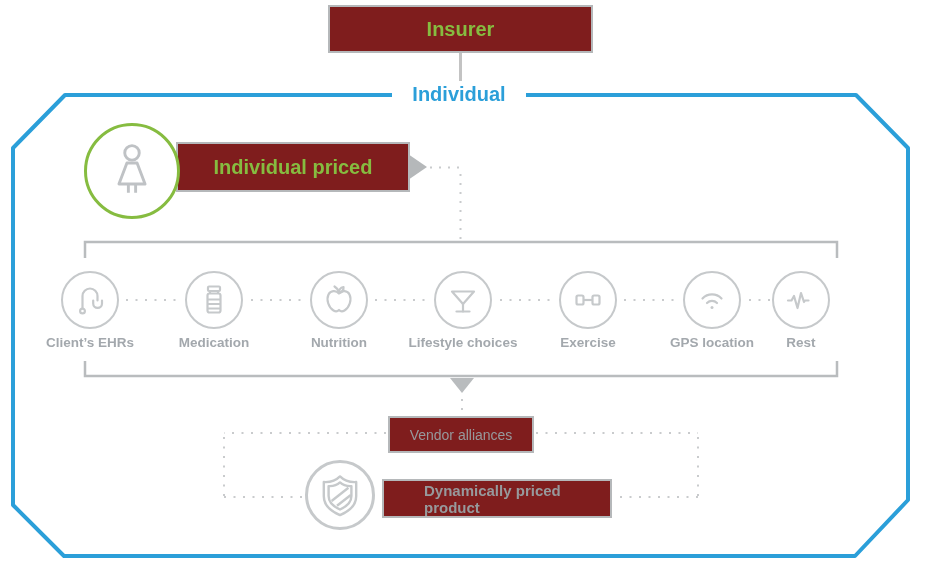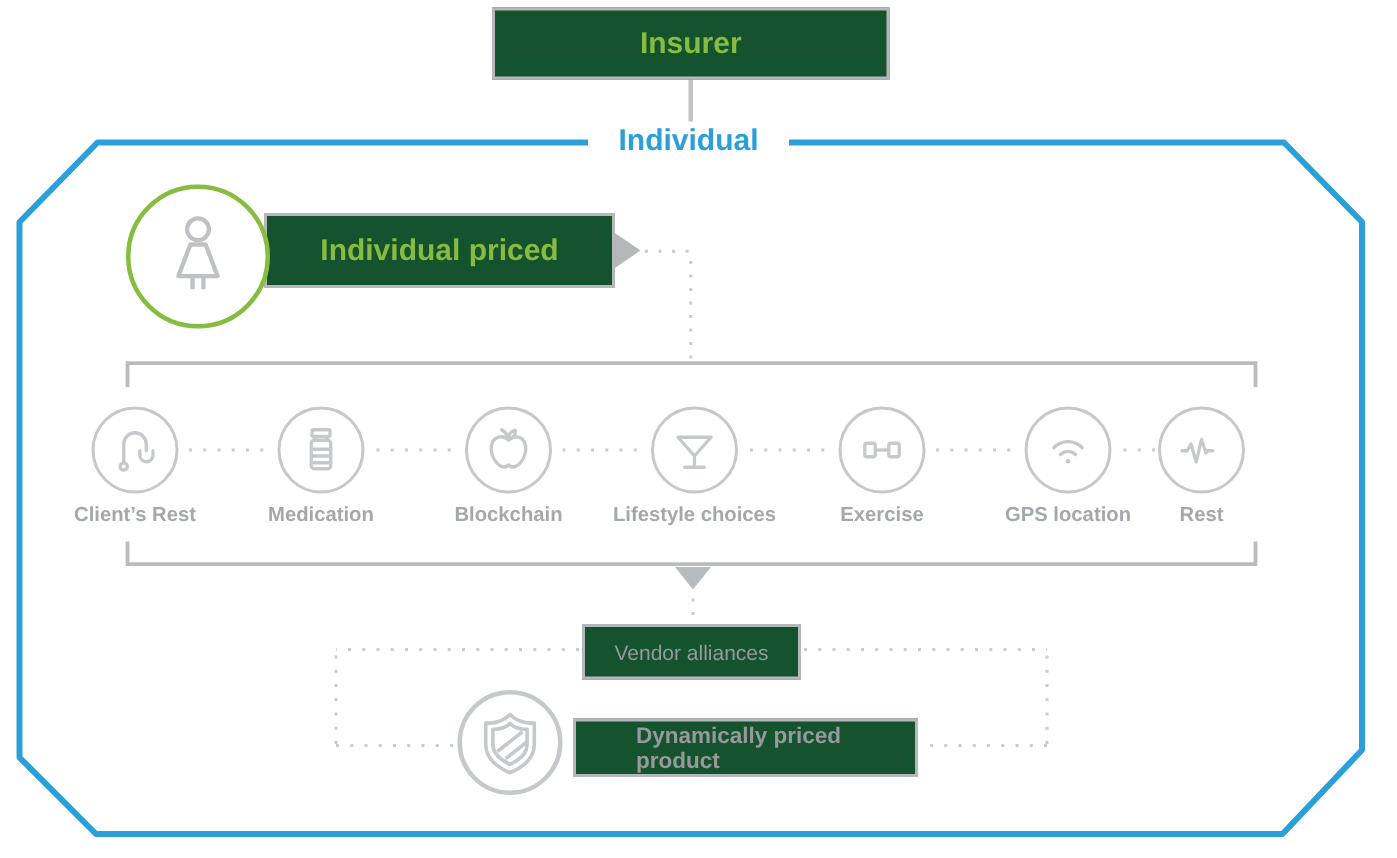--- a/index.html
+++ b/index.html
@@ -1,21 +1,21 @@
 <!DOCTYPE html>
 <html><head>
 <meta charset="utf-8">
 <style>
   html,body{margin:0;padding:0;background:#ffffff;}
   .canvas{
     position:relative;width:931px;height:572px;background:#fff;overflow:hidden;
     font-family:"Liberation Sans",sans-serif;
   }
   svg.linework{position:absolute;left:0;top:0;z-index:0;}
-  .node{position:absolute;background:#14532d;border:2px solid #b5b8ba;display:flex;
+  .node{position:absolute;background:#7f1d1d;border:2px solid #b5b8ba;display:flex;
         align-items:center;justify-content:center;box-sizing:border-box;z-index:2;}
   .insurer-box{left:328px;top:5px;width:265px;height:48px;}
   .insurer-box .lbl{color:#86BC40;font-weight:bold;font-size:20px;}
   .blockchain-lbl{position:absolute;left:392px;top:81px;width:134px;height:27px;
         background:#fff;z-index:2;display:flex;align-items:center;justify-content:center;
         color:#2B9FD9;font-weight:bold;font-size:20px;}
   .client-circle{position:absolute;left:84px;top:123px;width:96px;height:96px;border-radius:50%;
         background:#fff;border:3px solid #86BC40;box-sizing:border-box;z-index:3;
         display:flex;align-items:center;justify-content:center;}
   .client-box{left:176px;top:142px;width:234px;height:50px;}
@@ -100,21 +100,21 @@
   <div class="src-item" style="left:25px">
     <div class="src-circle">
       <svg width="40" height="40" viewBox="-20 -20 40 40">
         <g fill="none" stroke="#c6c9cb" stroke-width="2.2" stroke-linecap="round">
           <path d="M -7.5 8.5 L -7.5 -4 A 7.5 7.5 0 0 1 7.5 -4 L 7.5 0.5"></path>
           <circle cx="-7.5" cy="11" r="2.4"></circle>
           <path d="M 3.2 0.5 v 3 a 4.4 4.4 0 0 0 8.8 0 v -3"></path>
         </g>
       </svg>
     </div>
-    <div class="src-label">Client’s Rest</div>
+    <div class="src-label">Client’s EHRs</div>
   </div>
 
   <div class="src-item" style="left:149px">
     <div class="src-circle">
       <svg width="40" height="40" viewBox="-20 -20 40 40">
         <g fill="none" stroke="#c6c9cb" stroke-width="2.2" stroke-linejoin="round">
           <rect x="-6" y="-13.5" width="12" height="4.5" rx="1"></rect>
           <path d="M -4 -9 v 2.5 M 4 -9 v 2.5"></path>
           <rect x="-6.5" y="-6.5" width="13" height="19" rx="2"></rect>
           <path d="M -6.5 -0.5 h 13 M -6.5 4 h 13 M -6.5 8.5 h 13"></path>
@@ -127,21 +127,21 @@
   <div class="src-item" style="left:274px">
     <div class="src-circle">
       <svg width="40" height="40" viewBox="-20 -20 40 40">
         <g fill="none" stroke="#c6c9cb" stroke-width="2.2" stroke-linecap="round" stroke-linejoin="round">
           <path d="M 0 -6.5 C 3 -10 8.5 -9.5 10.5 -5.5 C 13 -0.5 10.5 7.5 5.5 10.5 C 3 12 1 11 0 10 C -1 11 -3 12 -5.5 10.5 C -10.5 7.5 -13 -0.5 -10.5 -5.5 C -8.5 -9.5 -3 -10 0 -6.5 Z"></path>
           <path d="M 0 -7 C -0.5 -10 1.5 -12.5 4.5 -13 C 4.8 -10 3 -7.8 0 -7 Z"></path>
           <path d="M -4.5 -13.5 C -2 -12 -0.5 -10 0 -7"></path>
         </g>
       </svg>
     </div>
-    <div class="src-label">Blockchain</div>
+    <div class="src-label">Nutrition</div>
   </div>
 
   <div class="src-item" style="left:398px">
     <div class="src-circle">
       <svg width="40" height="40" viewBox="-20 -20 40 40">
         <g fill="none" stroke="#c6c9cb" stroke-width="2.2" stroke-linecap="round" stroke-linejoin="round">
           <path d="M -11 -8.5 H 11 L 0 4 Z"></path>
           <path d="M 0 4 V 11.5"></path>
           <path d="M -6.5 11.5 H 6.5"></path>
         </g>

